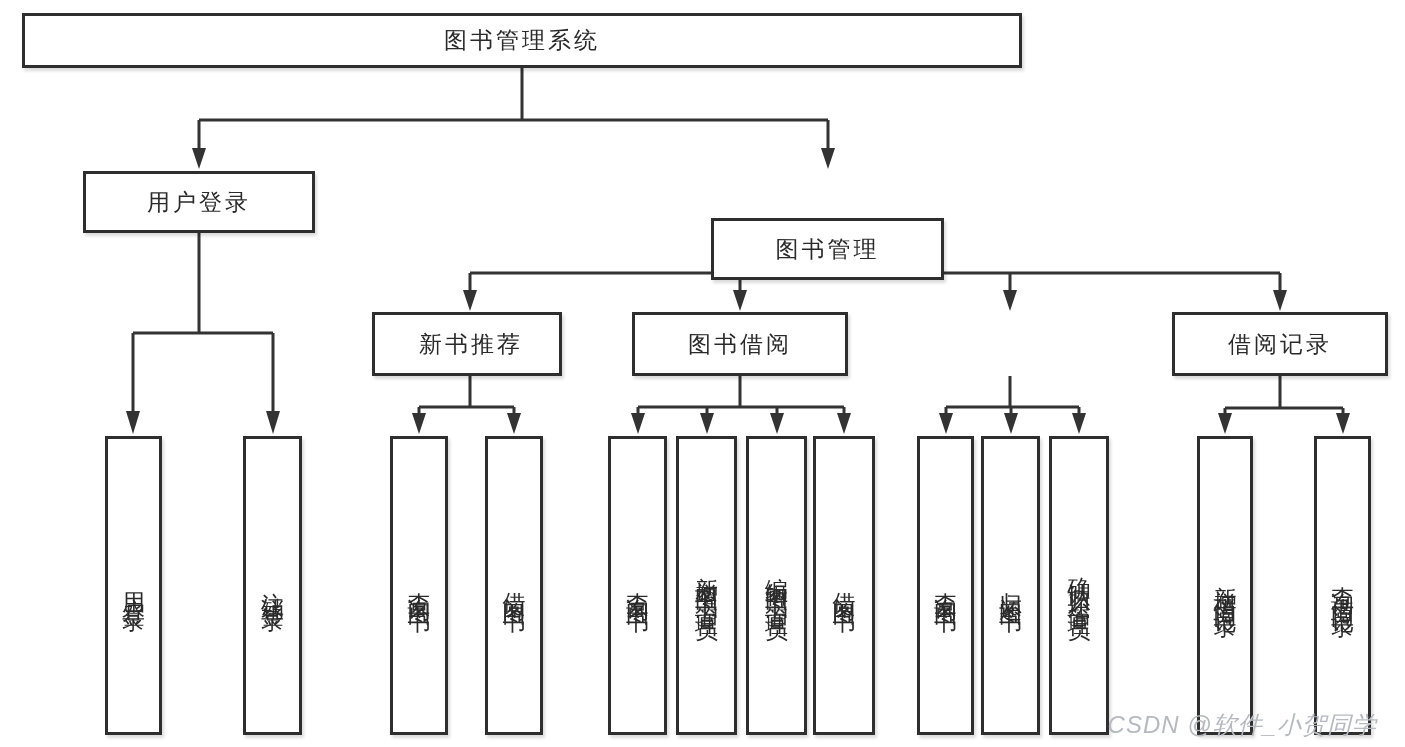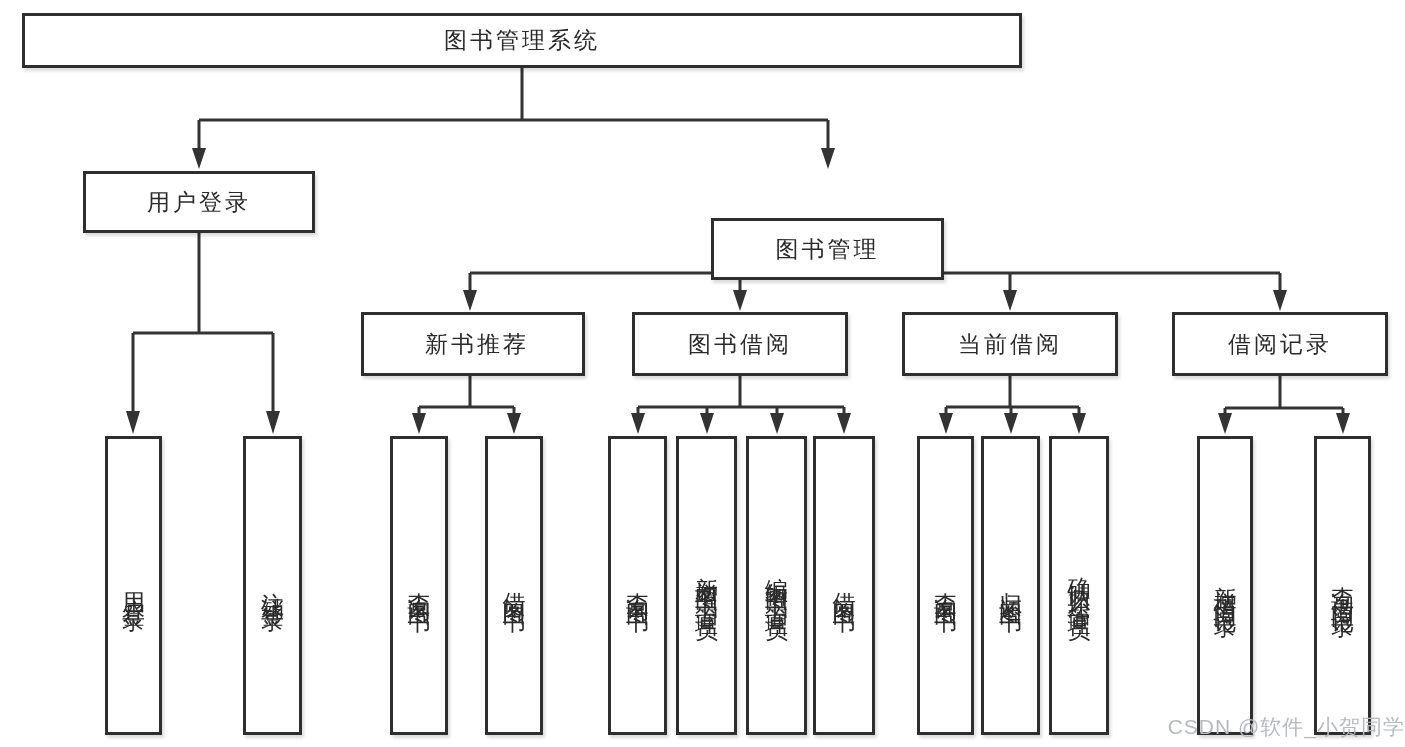--- a/index.html
+++ b/index.html
@@ -15,23 +15,24 @@
     color:#2a2a2a;font-size:23px;letter-spacing:3px;
     box-shadow:2px 3px 3px rgba(0,0,0,0.14);
   }
   .leaf{letter-spacing:0;}
   .v-text{
     writing-mode:vertical-rl;
     font-size:23px;letter-spacing:6px;line-height:1;
     white-space:nowrap;color:#2a2a2a;
   }
   .watermark{
-    position:absolute;z-index:3;right:0;bottom:6px;
-    font-size:21px;color:#b6bac0;letter-spacing:1px;
+    position:absolute;z-index:3;right:28px;bottom:6px;
+    font-size:24px;color:#b6bac0;letter-spacing:1px;
     font-family:"Liberation Sans","DejaVu Sans",sans-serif;
+    font-style:italic;
   }
 </style>
 </head>
 <body>
 
 <div class="canvas">
 
   <svg class="wires" width="1405" height="747" viewBox="0 0 1405 747">
     <g stroke="#333333" stroke-width="3" fill="none">
       <path d="M522,68 V120 M199,120 H828 M199,120 V150 M828,120 V150"></path>
@@ -69,28 +70,25 @@
     <span>图书管理系统</span>
   </div>
 
   <div class="node" style="left:83px;top:171px;width:232px;height:62px;">
     <span>用户登录</span>
   </div>
   <div class="node" style="left:711px;top:171px;width:233px;height:62px;margin-top:47px;">
     <span>图书管理</span>
   </div>
 
-  <div class="node" style="left:361px;top:312px;width:224px;height:64px;padding-left:8px;">
+  <div class="node" style="left:372px;top:312px;width:190px;height:64px;padding-left:8px;">
     <span>新书推荐</span>
   </div>
   <div class="node" style="left:632px;top:312px;width:216px;height:64px;text-align:right;">
     <span>图书借阅</span>
-  </div>
-  <div class="node" style="left:902px;top:312px;width:216px;height:64px;">
-    <span>当前借阅</span>
   </div>
   <div class="node" style="left:1172px;top:312px;width:216px;height:64px;">
     <span>借阅记录</span>
   </div>
 
   <div class="node leaf" style="left:105px;top:436px;width:57px;height:299px;">
     <span class="v-text">用户登录</span>
   </div>
   <div class="node leaf" style="left:243px;top:436px;width:59px;height:299px;">
     <span class="v-text">注销登录</span>

